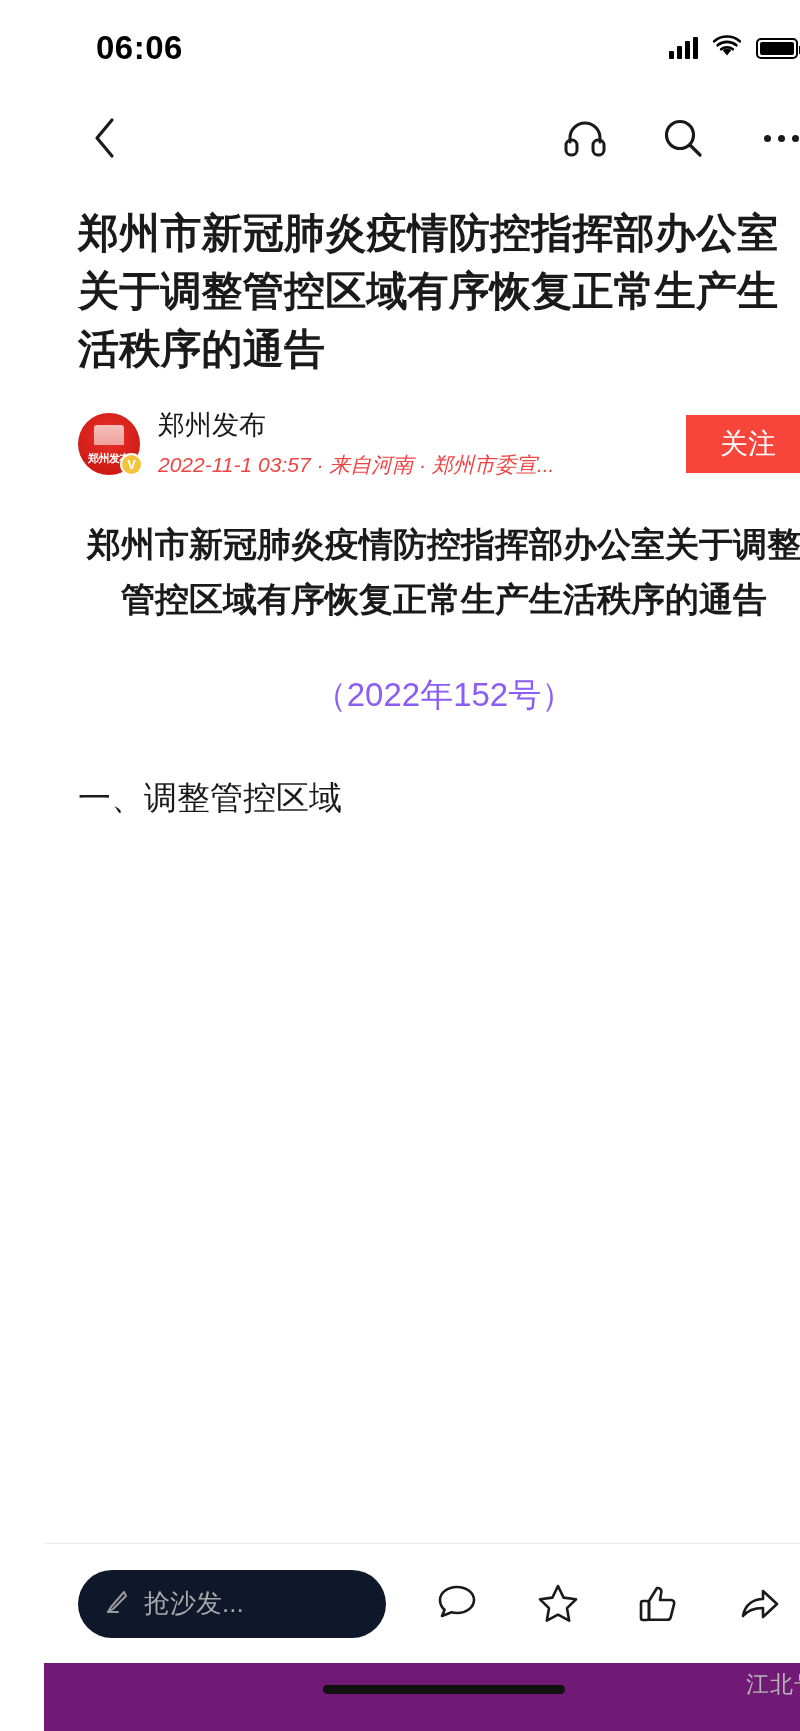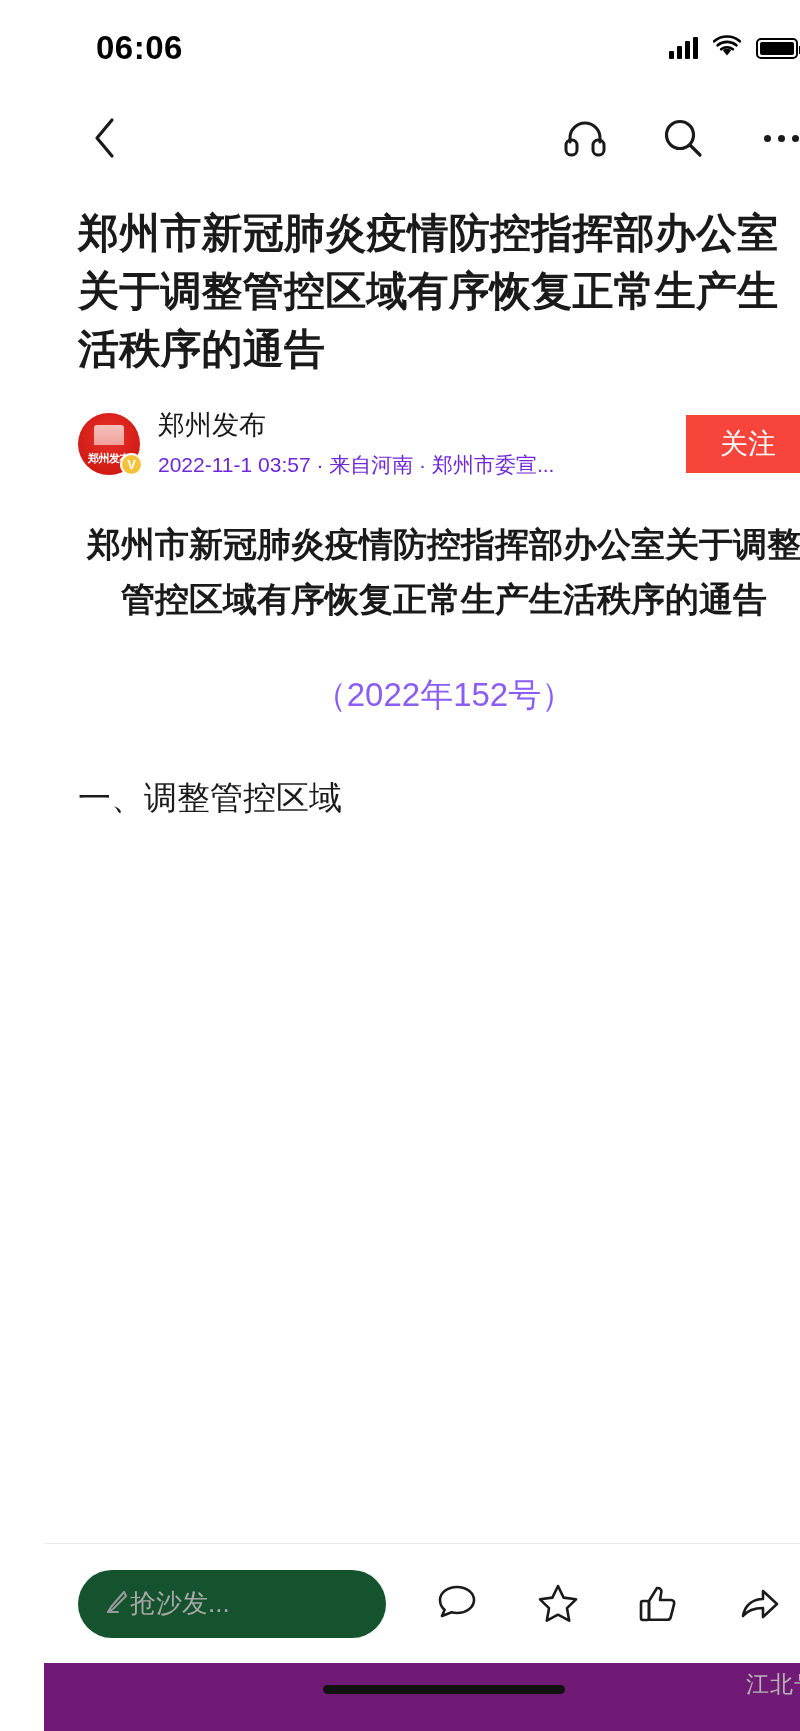--- a/index.html
+++ b/index.html
@@ -196,27 +196,28 @@
     justify-content: center;
   }
   .author-name {
     font-size: 27px;
     color: #1a1a1a;
     font-weight: 500;
     line-height: 1.4;
   }
   .author-sub {
     font-size: 21px;
-    color: #6d28d9;
+    color: #ef4444;
     line-height: 1.5;
     margin-top: 5px;
     white-space: nowrap;
     overflow: hidden;
     text-overflow: ellipsis;
     max-width: 420px;
+    font-style: italic;
   }
   .follow-btn {
     flex: 0 0 auto;
     background: #f7453b;
     color: #fff;
     font-size: 28px;
     border: none;
     border-radius: 0;
     padding: 15px 34px;
     font-family: inherit;
@@ -261,24 +262,25 @@
     display: flex;
     align-items: center;
     padding: 0 34px;
     gap: 0;
     background: #fff;
   }
   .comment-box {
     flex: 0 0 308px;
     height: 68px;
     border-radius: 34px;
-    background: #14532d;
+    background: #0f172a;
     display: flex;
     align-items: center;
     padding: 0 26px;
+    gap: 14px;
   }
   .comment-box .ph {
     font-size: 26px;
     color: #a8a8a8;
   }
   .bar-icons {
     flex: 1 1 auto;
     display: flex;
     align-items: center;
     justify-content: space-around;

